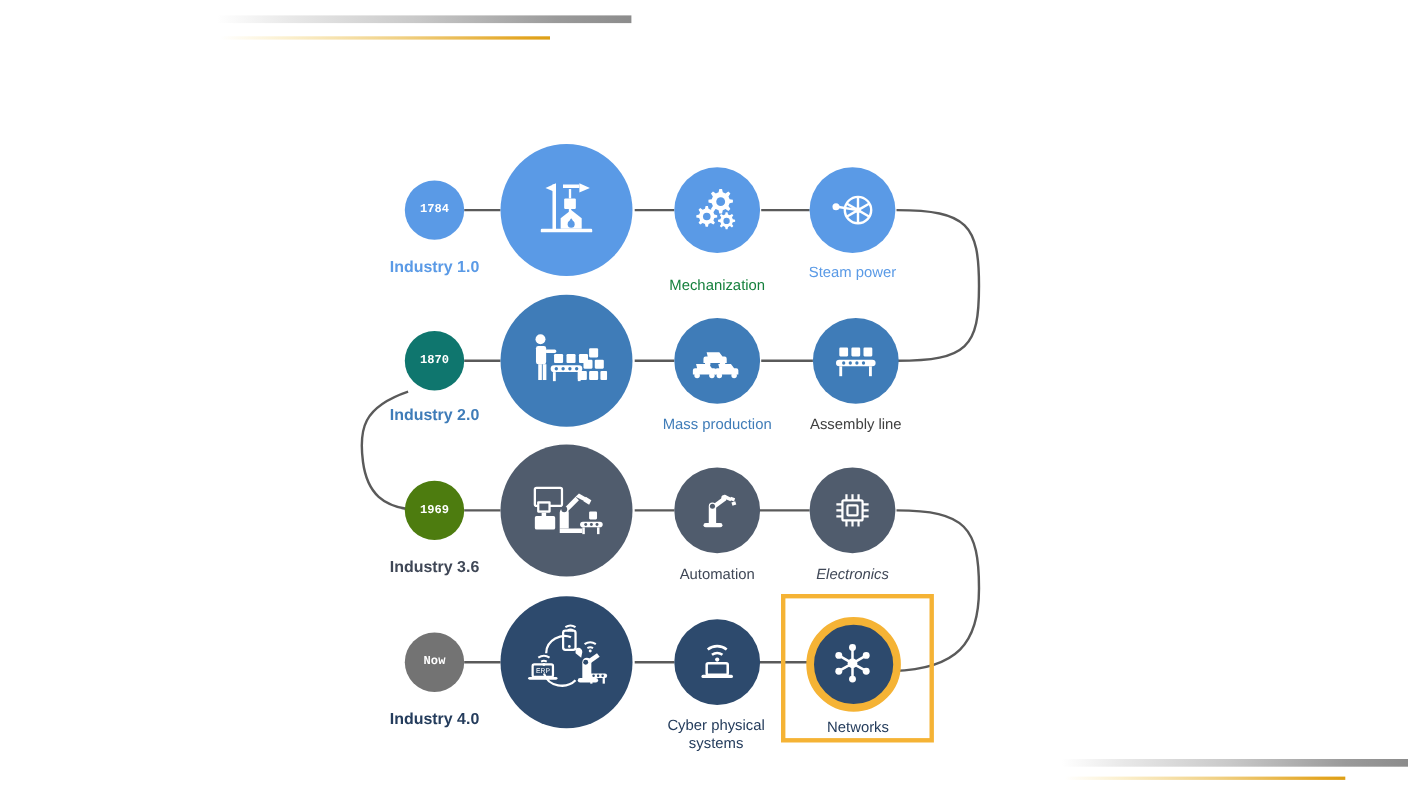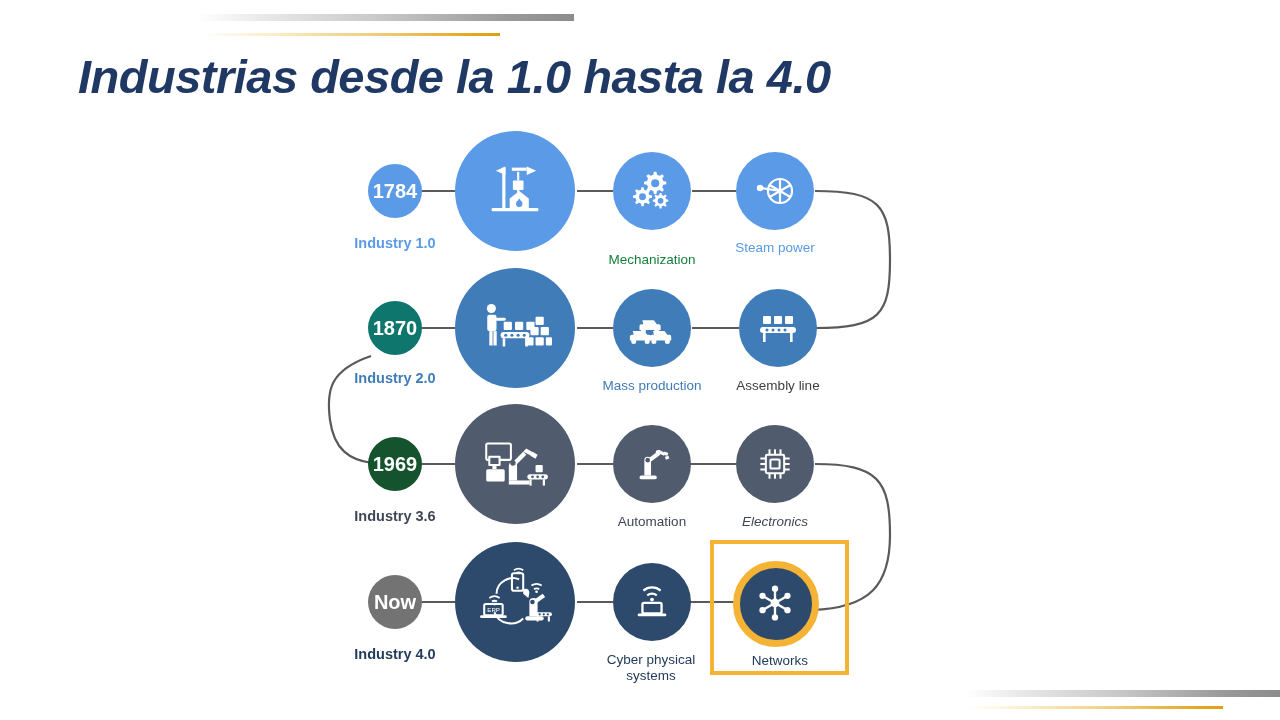--- a/index.html
+++ b/index.html
@@ -43,22 +43,22 @@
   #connectors{position:absolute;left:0;top:0;width:1280px;height:720px;}
 
   .node{position:absolute;}
   .circ{
     position:absolute;border-radius:50%;
     display:flex;align-items:center;justify-content:center;
     box-sizing:border-box;
   }
   .year-circ{
     width:54px;height:54px;
-    color:#ffffff;font-size:20px;font-weight:bold;
-    font-family:Liberation Sans, sans-serif;
+    color:#ffffff;font-size:11px;font-weight:bold;
+    font-family:Liberation Mono, monospace;
   }
   .era-label{
     position:absolute;text-align:center;
     font-size:14.5px;font-weight:bold;white-space:nowrap;
     font-family:"Liberation Sans", sans-serif;
   }
   .big-circ{width:120px;height:120px;}
   .mid-circ{width:78px;height:78px;}
   .cap{
     position:absolute;text-align:center;font-size:13.5px;
@@ -96,21 +96,20 @@
   #logo .dots i{display:block;width:3px;height:3px;background:#15306b;border-radius:50%;}
 </style>
 </head>
 <body>
 
 <div id="slide">
 
   <div class="bar-gray-top"></div>
   <div class="bar-gold-top"></div>
 
-  <div id="title">Industrias desde la 1.0 hasta la 4.0</div>
 
   <div id="diagram">
 
     <svg id="connectors" viewBox="0 0 1280 720">
       <g fill="none" stroke="#5a5a5a" stroke-width="2.2">
 
         <line x1="422" y1="191" x2="455" y2="191"></line>
         <line x1="577" y1="191" x2="613" y2="191"></line>
         <line x1="692" y1="191" x2="736" y2="191"></line>
 
@@ -255,21 +254,21 @@
             <circle cx="31" cy="24" r="1.5" fill="#3f7cb8"></circle>
             <rect x="9" y="27" width="2.6" height="9"></rect>
             <rect x="36" y="27" width="2.6" height="9"></rect>
           </g>
         </svg>
       </div>
       <div class="cap" style="left:703px;top:378px;width:150px;color:#404040;">Assembly line</div>
     </div>
 
     <div class="node">
-      <div class="circ year-circ" style="left:368px;top:437px;background:#14532d;">
+      <div class="circ year-circ" style="left:368px;top:437px;background:#4d7c0f;">
         <span>1969</span>
       </div>
       <div class="era-label" style="left:330px;top:508px;width:130px;color:#3f4756;">Industry 3.6</div>
 
       <div class="circ big-circ" style="left:455px;top:404px;background:#505c6d;">
         <svg width="74" height="70" viewBox="0 0 72 64">
           <g fill="#ffffff">
             <rect x="8" y="12" width="24" height="16" rx="1.5" fill="none" stroke="#ffffff" stroke-width="2"></rect>
             <rect x="10" y="24" width="12" height="10" rx="1"></rect>
             <rect x="12" y="26" width="8" height="6" fill="#505c6d"></rect>

